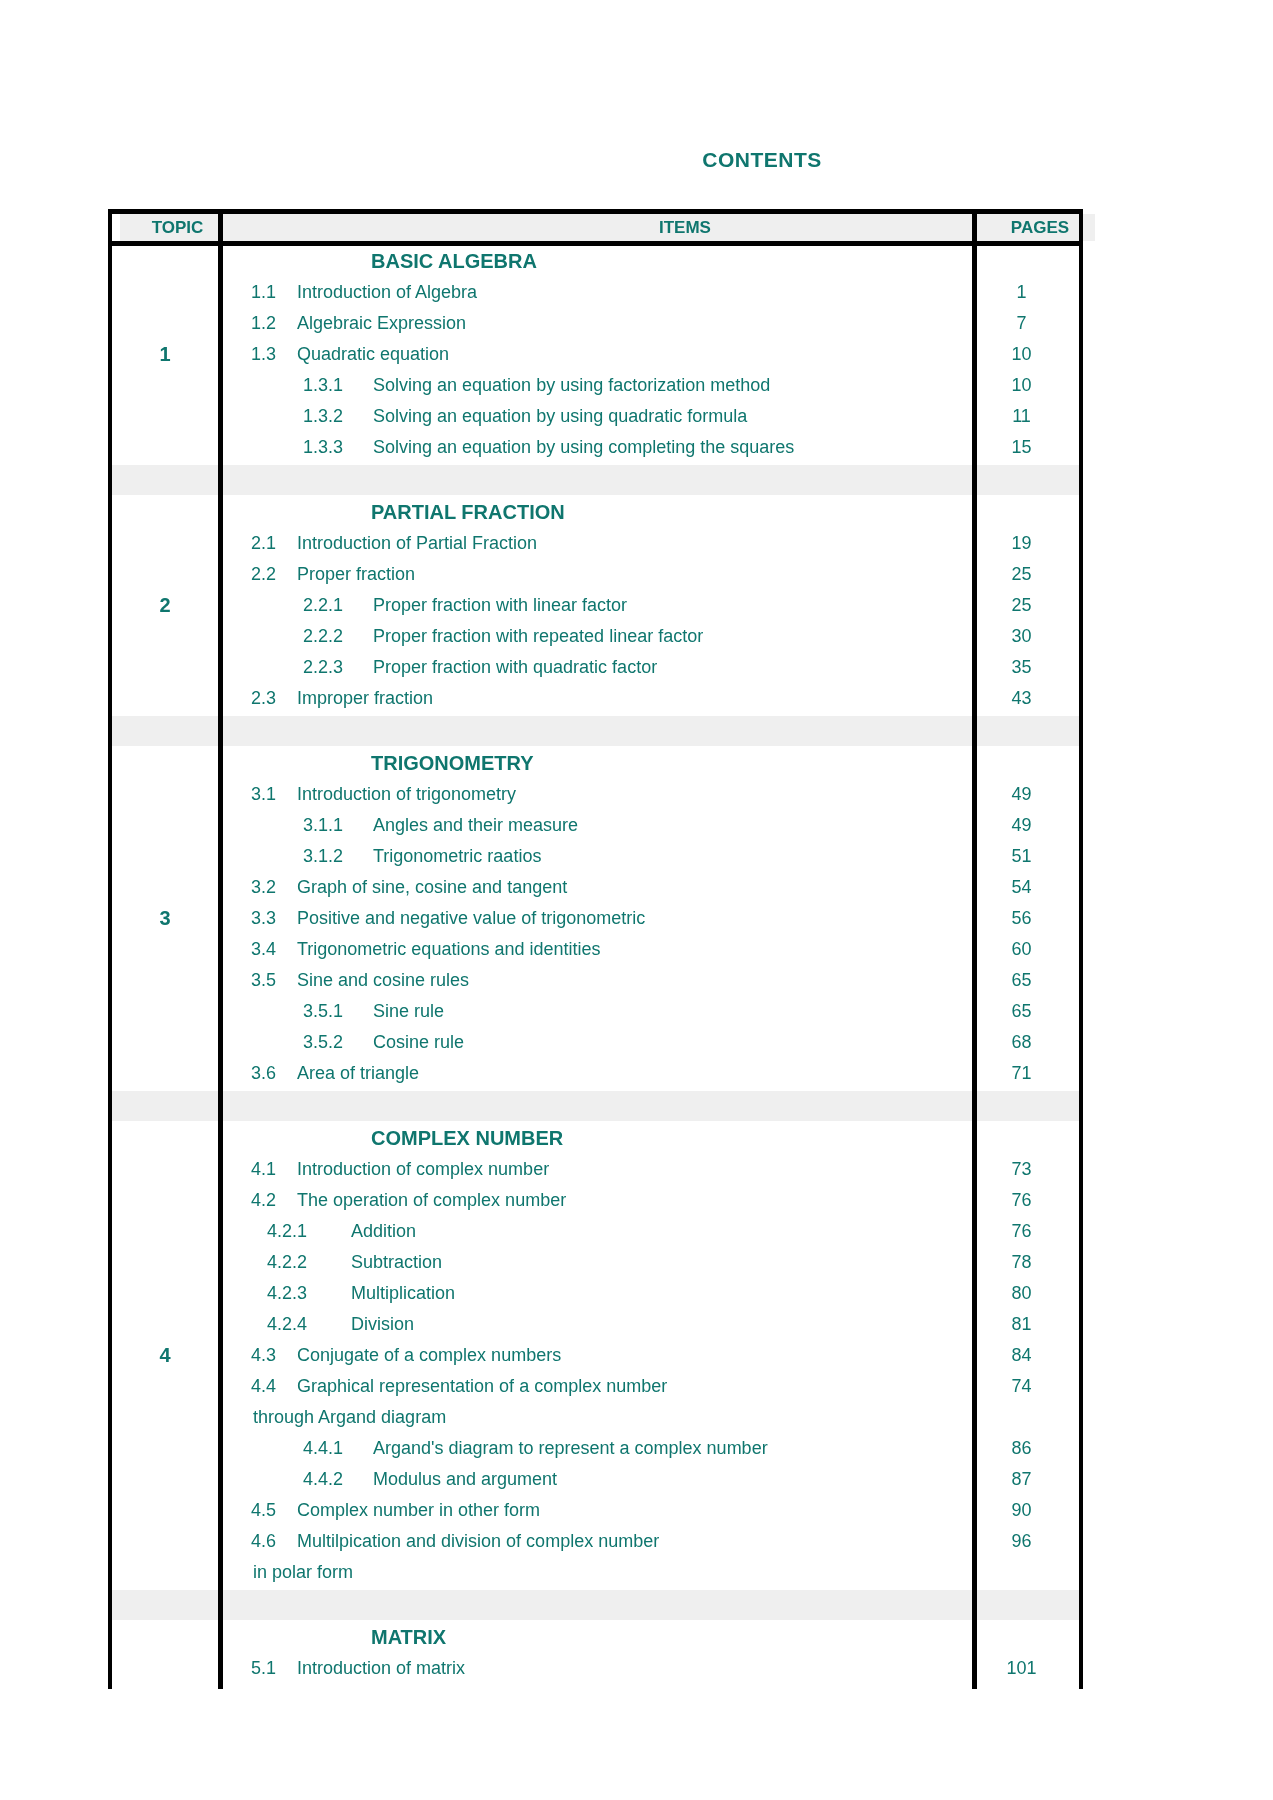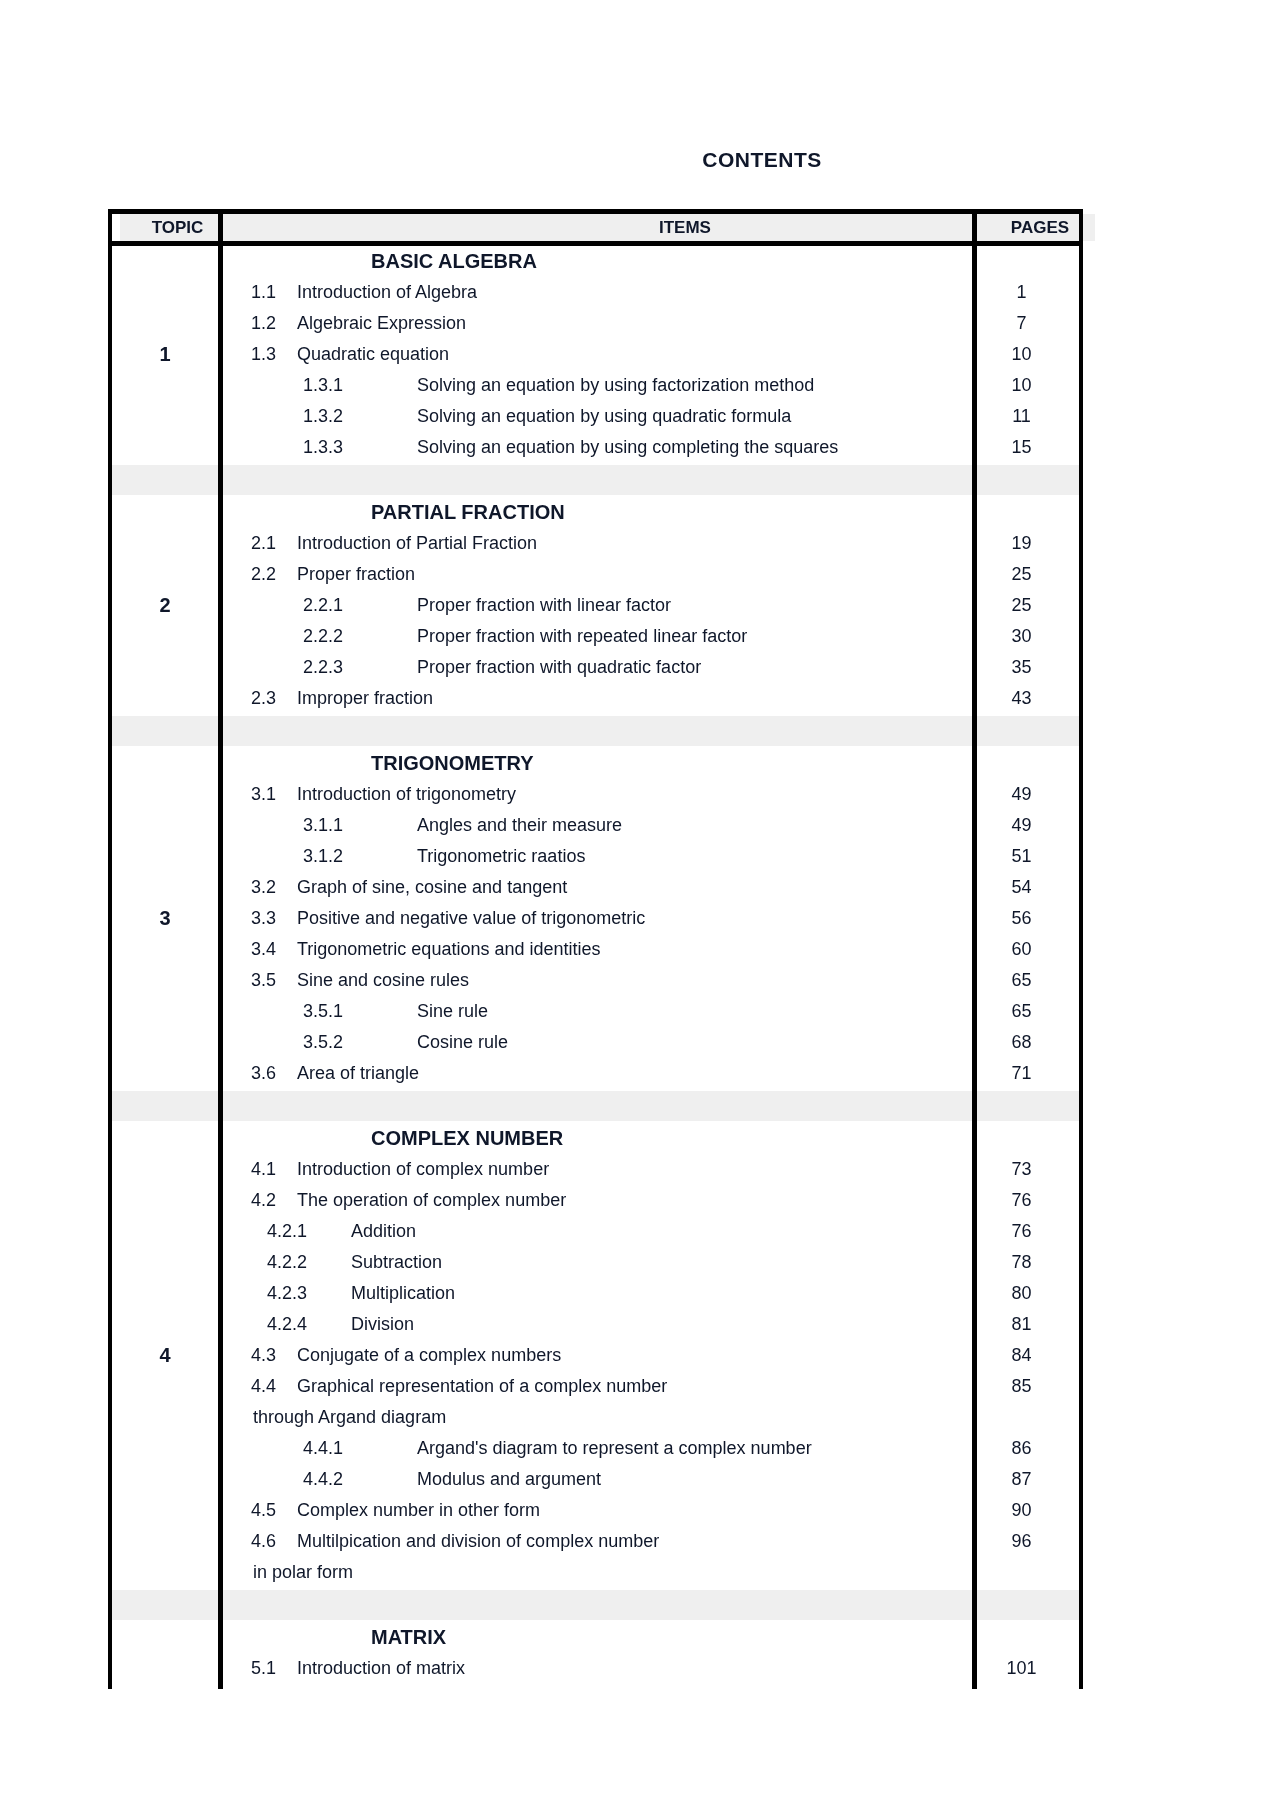--- a/index.html
+++ b/index.html
@@ -1,21 +1,21 @@
 <!DOCTYPE html>
 <html><head>
 <meta charset="utf-8">
 <style>
   html,body{margin:0;padding:0;background:#ffffff;}
   #page{
     position:relative;
     width:1273px;height:1800px;
     background:#ffffff;
     font-family:"Liberation Sans", sans-serif;
-    color:#0f172a;
+    color:#0f766e;
     overflow:hidden;
   }
   #doc-title{
     position:absolute;left:612px;top:148px;width:300px;
     text-align:center;font-size:21px;font-weight:bold;letter-spacing:.5px;
   }
   #toc-table{
     position:absolute;left:108px;top:209px;width:975px;height:1480px;
   }
   
@@ -50,21 +50,21 @@
   }
   .row{display:flex;height:31px;line-height:31px;font-size:18px;}
   .c-topic{flex:none;width:111px;}
   .c-items{flex:none;width:749px;display:flex;overflow:hidden;}
   .c-pages{flex:none;width:107px;text-align:center;}
   .heading-row .c-items{display:block;padding-left:152px;box-sizing:border-box;
     font-weight:bold;font-size:20px;}
   .num{flex:none;}
   .lvl1 .c-items{padding-left:32px;box-sizing:border-box;}
   .lvl1 .num{width:46px;}
-  .lvl2 .c-items{padding-left:84px;box-sizing:border-box;gap:44px;}
+  .lvl2 .c-items{padding-left:84px;box-sizing:border-box;}
   .lvl2 .num{width:70px;}
   .lvl2w .c-items{padding-left:48px;box-sizing:border-box;}
   .lvl2w .num{width:84px;}
   .cont .c-items{padding-left:34px;box-sizing:border-box;}
   .label{white-space:nowrap;}
   
   .sep{height:34px;padding:2px 0;box-sizing:border-box;}
   .sep-inner{height:30px;background:#efefef;}
 </style>
 </head>
@@ -354,21 +354,21 @@
               <div class="label">Conjugate of a complex numbers</div>
             </div>
             <div class="c-pages">84</div>
           </div>
           <div class="row lvl1">
             <div class="c-topic"></div>
             <div class="c-items">
               <div class="num">4.4</div>
               <div class="label">Graphical representation of a complex number</div>
             </div>
-            <div class="c-pages">85</div>
+            <div class="c-pages">74</div>
           </div>
           <div class="row cont">
             <div class="c-topic"></div>
             <div class="c-items">
               <div class="label">through Argand diagram</div>
             </div>
             <div class="c-pages"></div>
           </div>
           <div class="row lvl2">
             <div class="c-topic"></div>

